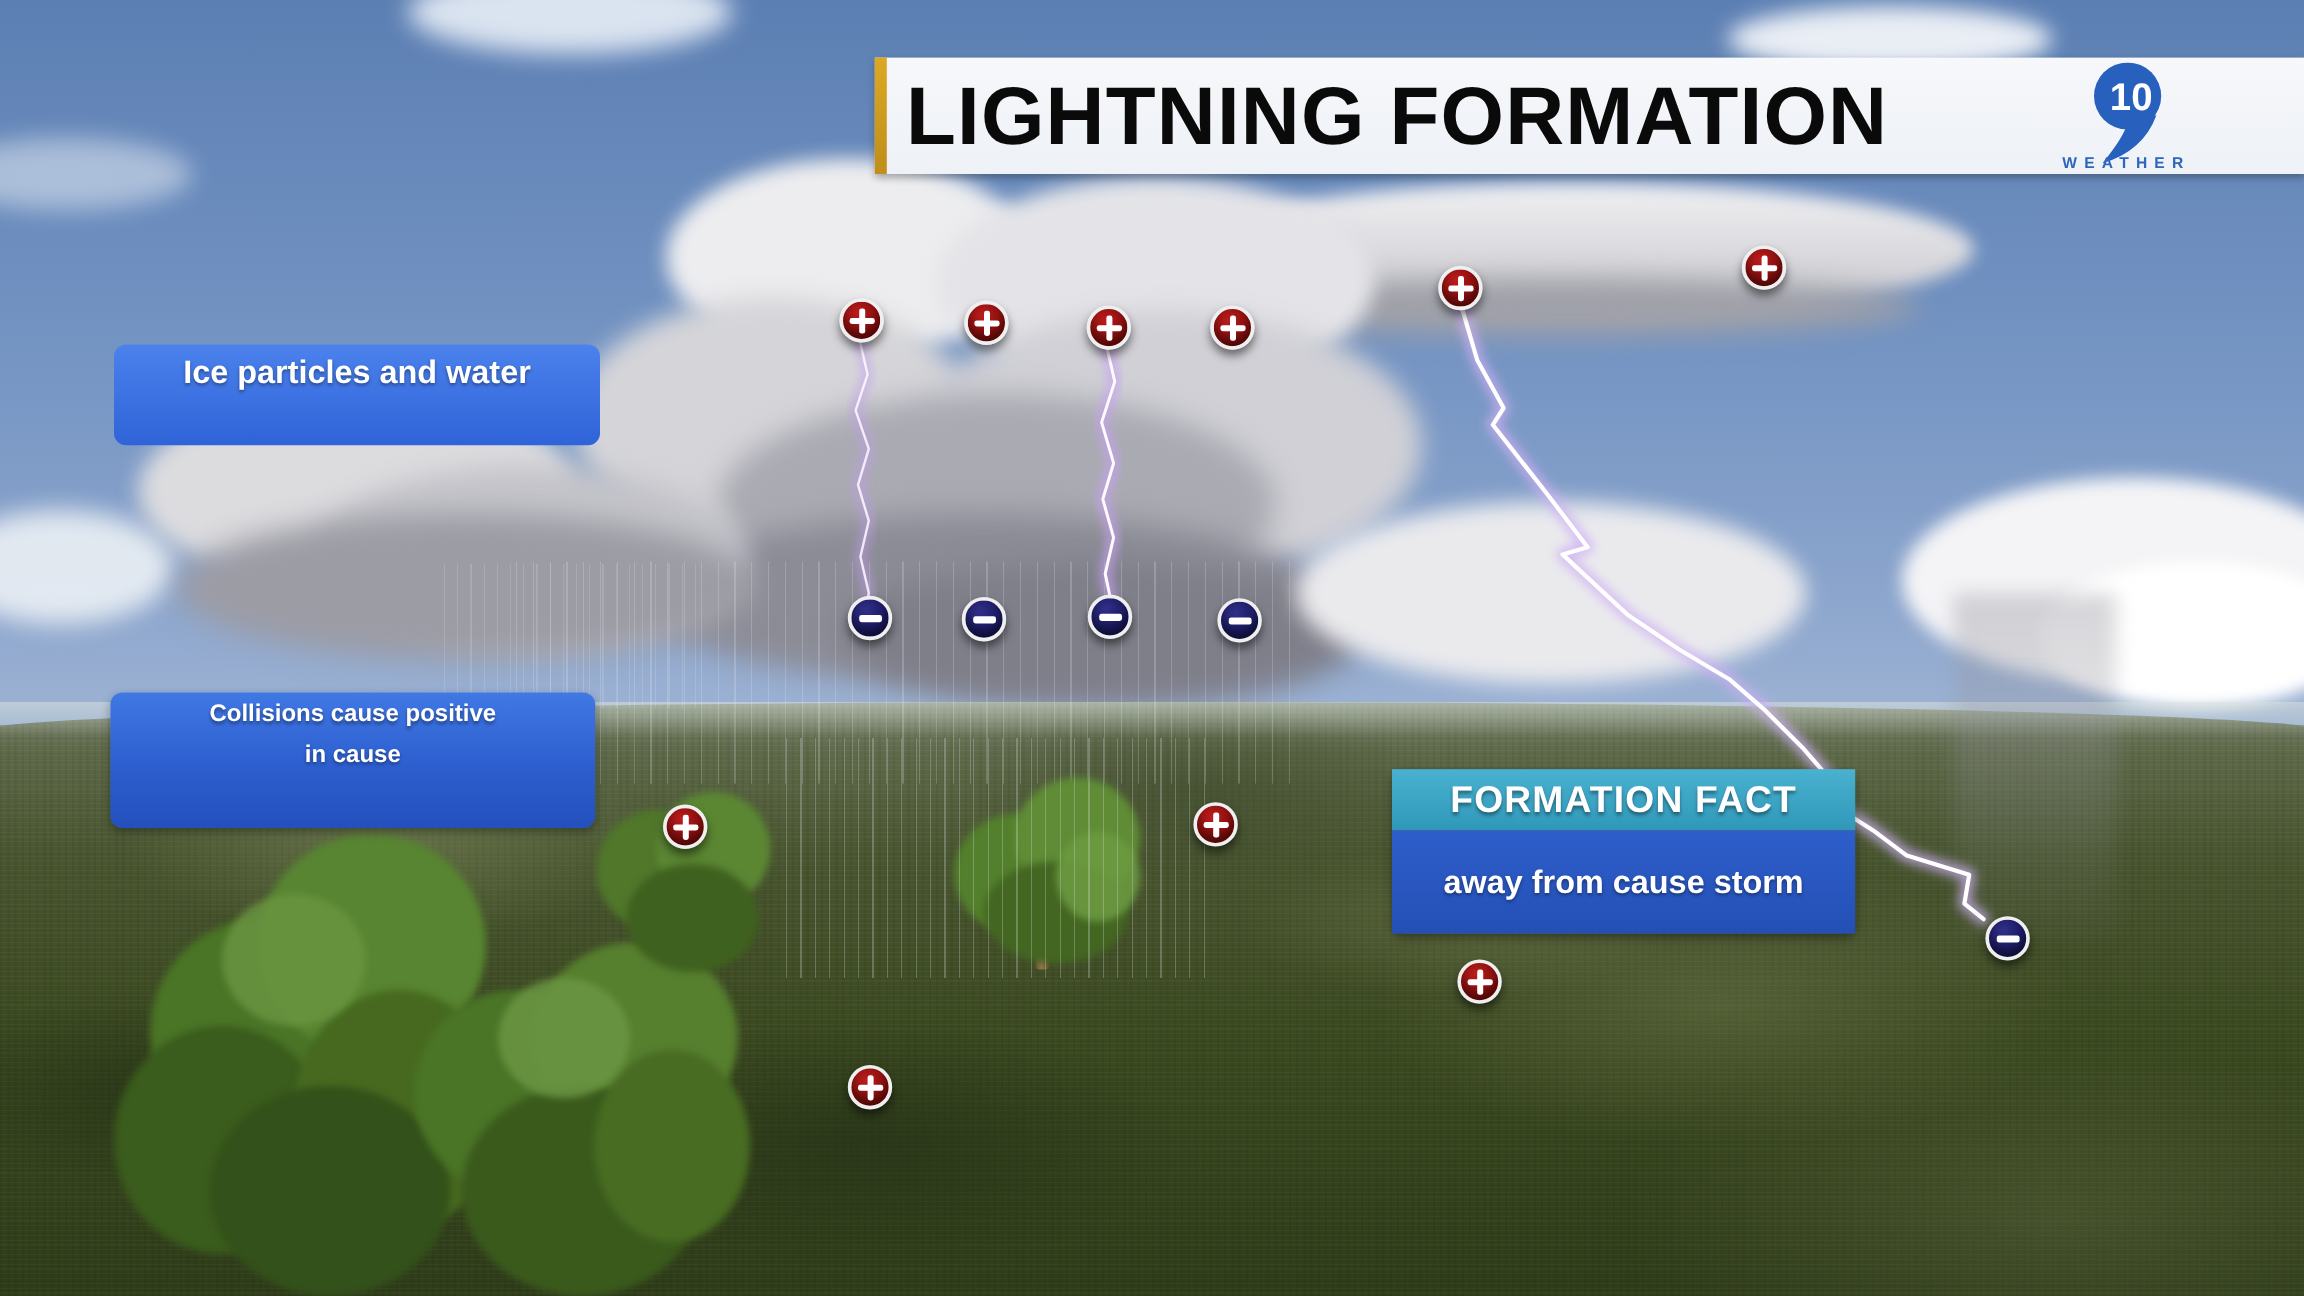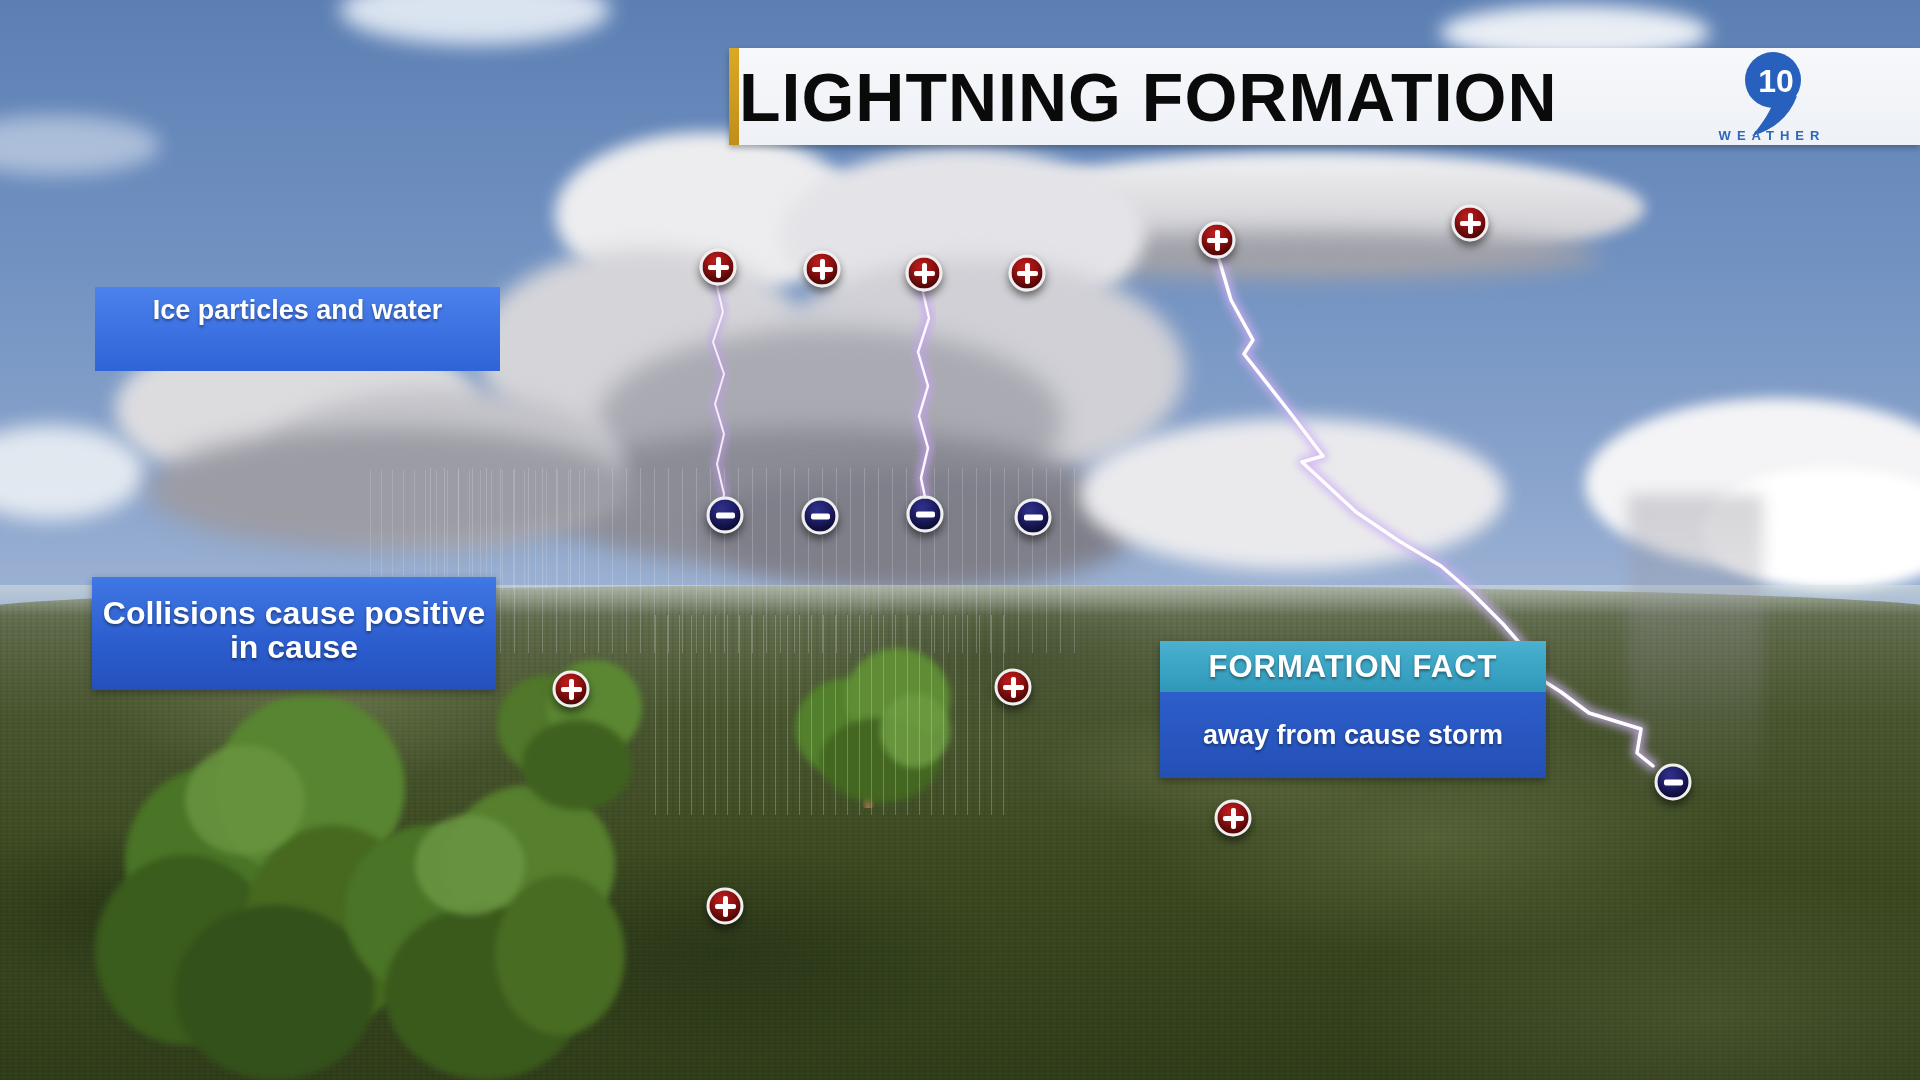--- a/index.html
+++ b/index.html
@@ -46,36 +46,36 @@
   .leaf{position:absolute;border-radius:50%;filter:blur(3px);}
   .trunk{position:absolute;background:linear-gradient(90deg,#6f5433,#96774c 45%,#6b5030);
          border-radius:3px;}
 
   
   .title-bar{position:absolute;left:729px;top:48px;right:0;height:97px;display:flex;
     align-items:center;background:linear-gradient(180deg,#f6f8fb,#eef1f6);
     box-shadow:0 3px 6px rgba(0,0,0,.28);z-index:70;}
   .title-accent{position:absolute;left:0;top:0;bottom:0;width:10px;
     background:linear-gradient(180deg,#dba825,#c08e1a);}
-  .title-text{margin-left:10px;font-size:68px;font-weight:700;letter-spacing:1px;
+  .title-text{margin-left:26px;font-size:68px;font-weight:700;letter-spacing:1px;
     color:#0a0a0a;white-space:nowrap;}
   .logo{position:absolute;right:88px;top:0;width:120px;height:97px;}
   .logo-mark{position:absolute;left:28px;top:4px;width:66px;height:84px;}
   .logo-caption{position:absolute;left:-14px;right:-14px;top:80px;text-align:center;
     font-size:13px;font-weight:700;letter-spacing:6px;color:#2f66bd;}
 
   
   .callout{position:absolute;color:#fff;font-weight:700;text-align:center;
-    text-shadow:0 2px 3px rgba(0,0,0,.4);z-index:60;}
+    text-shadow:0 2px 3px rgba(0,0,0,.4);z-index:60;border-radius:10px;}
   .callout .ln{display:block;}
   .box-collide{left:95px;top:287px;width:405px;height:84px;font-size:27px;line-height:35px;
     padding-top:6px;box-sizing:border-box;
     background:linear-gradient(180deg,#4b82ec,#2f63d8);}
-  .box-charging{left:92px;top:577px;width:404px;height:113px;font-size:32px;line-height:34px;
-    padding-top:19px;box-sizing:border-box;
+  .box-charging{left:92px;top:577px;width:404px;height:113px;font-size:20px;line-height:34px;
+    padding-top:1px;box-sizing:border-box;
     background:linear-gradient(180deg,#4078e4 0%,#2d5ecf 55%,#2450bc 100%);
     box-shadow:0 3px 8px rgba(0,0,0,.3);}
   .fact-box{left:1160px;top:641px;width:386px;height:137px;box-shadow:0 3px 8px rgba(0,0,0,.35);}
   .fact-header{height:51px;display:flex;align-items:center;justify-content:center;
     font-size:31px;letter-spacing:1px;background:linear-gradient(180deg,#4ab2d0,#2f97b8);}
   .fact-body{height:86px;display:flex;flex-direction:column;justify-content:center;
     font-size:27px;line-height:35px;background:linear-gradient(180deg,#2e5ecb,#2450b5);}
 
   
   .charge{position:absolute;width:37px;height:37px;border-radius:50%;

